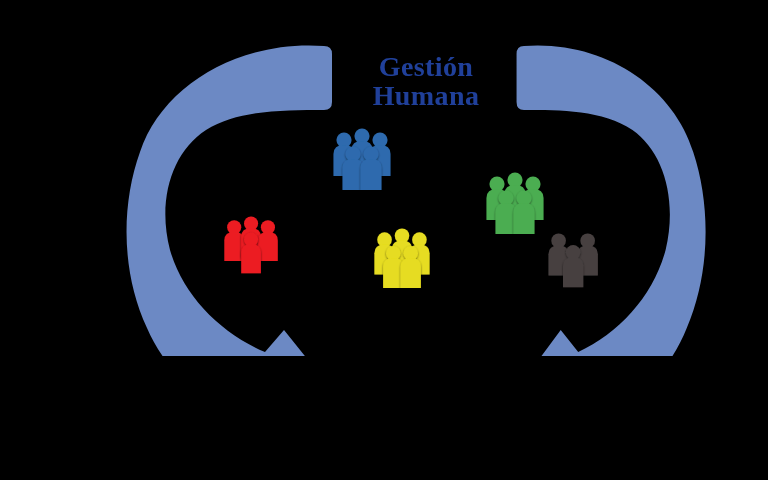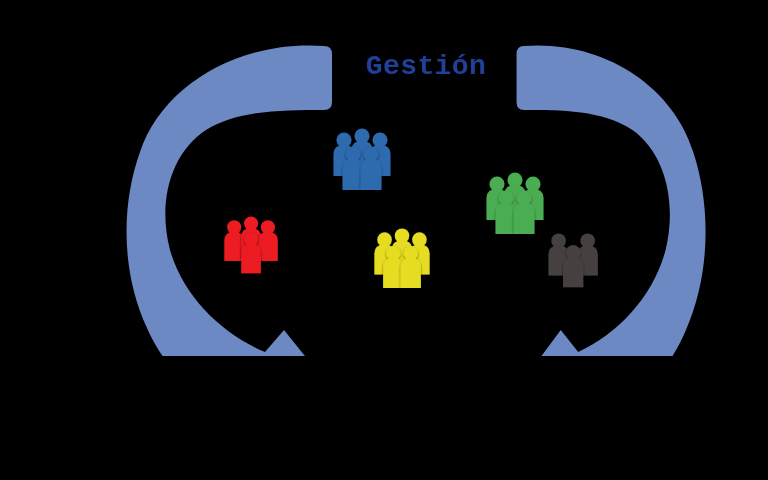--- a/index.html
+++ b/index.html
@@ -1,18 +1,18 @@
 <!DOCTYPE html>
 <html><head>
 <meta charset="utf-8">
 <style>
   html,body{margin:0;padding:0;background:#000;}
   .stage{
     position:relative;width:768px;height:356px;overflow:hidden;
-    font-family:Liberation Mono, monospace;
+    font-family:Liberation Serif, serif;
   }
   .arrows-svg{position:absolute;left:0;top:0;width:768px;height:480px;}
   .big-label{
     position:absolute;text-align:center;font-weight:bold;
     letter-spacing:.4px;
   }
   .title-label{left:266px;top:52px;width:320px;font-size:28px;line-height:29px;}
   .bottom-label{left:268px;top:373px;width:320px;font-size:27px;line-height:26px;}
   .groups-layer{position:absolute;left:0;top:0;width:768px;height:480px;}
   .groups-layer svg{position:absolute;}
@@ -180,18 +180,19 @@
         </g>
         <g transform="translate(27,25)" filter="url(#ps-dark)">
           <circle r="7.5" fill="#474040"></circle>
           <path d="M-10.5 36 L-10.5 14 Q-10.5 5 0 5 Q10.5 5 10.5 14 L10.5 36 Z" fill="#474040"></path>
         </g>
       </svg>
     </div>
 
   <div class="big-label title-label" style="color: rgb(32, 64, 154);">
     <div>Gestión</div>
+    <div>Humana</div>
   </div>
 
   <div class="big-label bottom-label" style="color: rgb(32, 64, 154);">
   </div>
 
 </div>
 
 </body></html>

